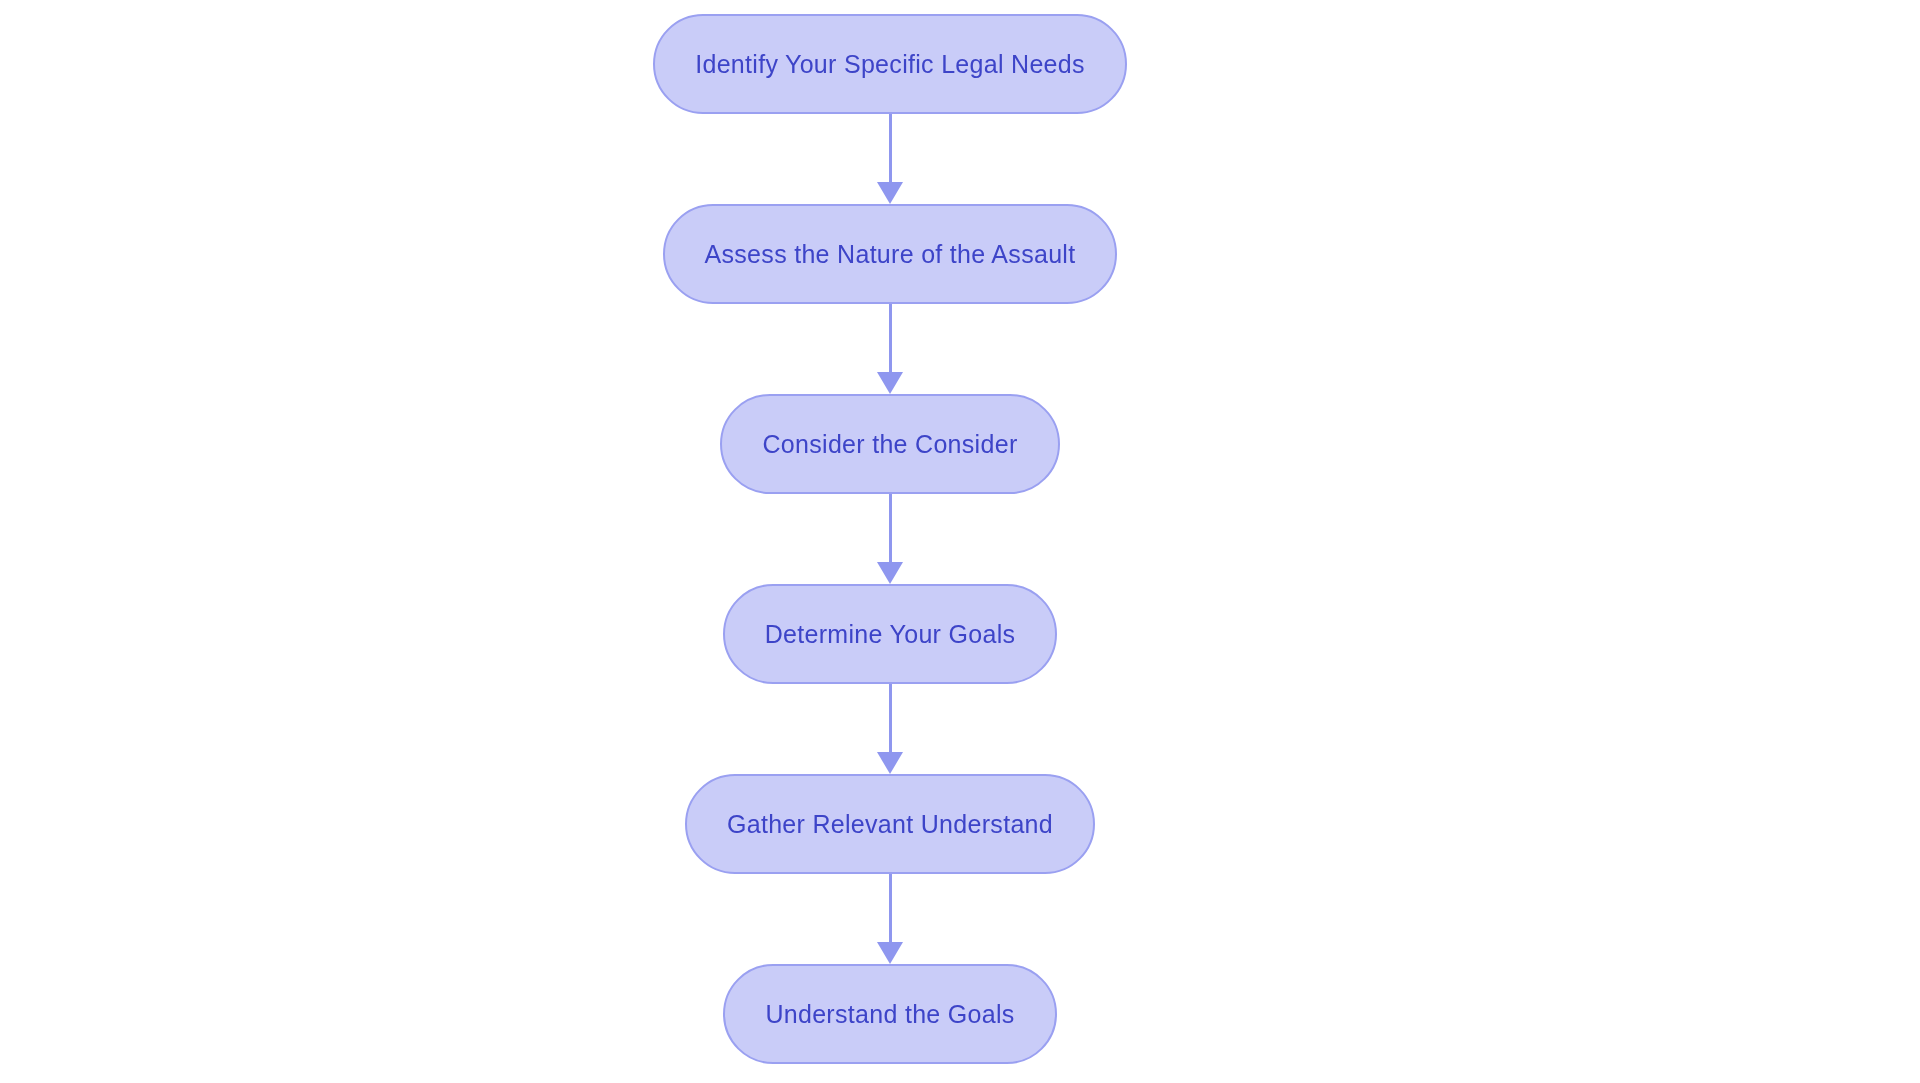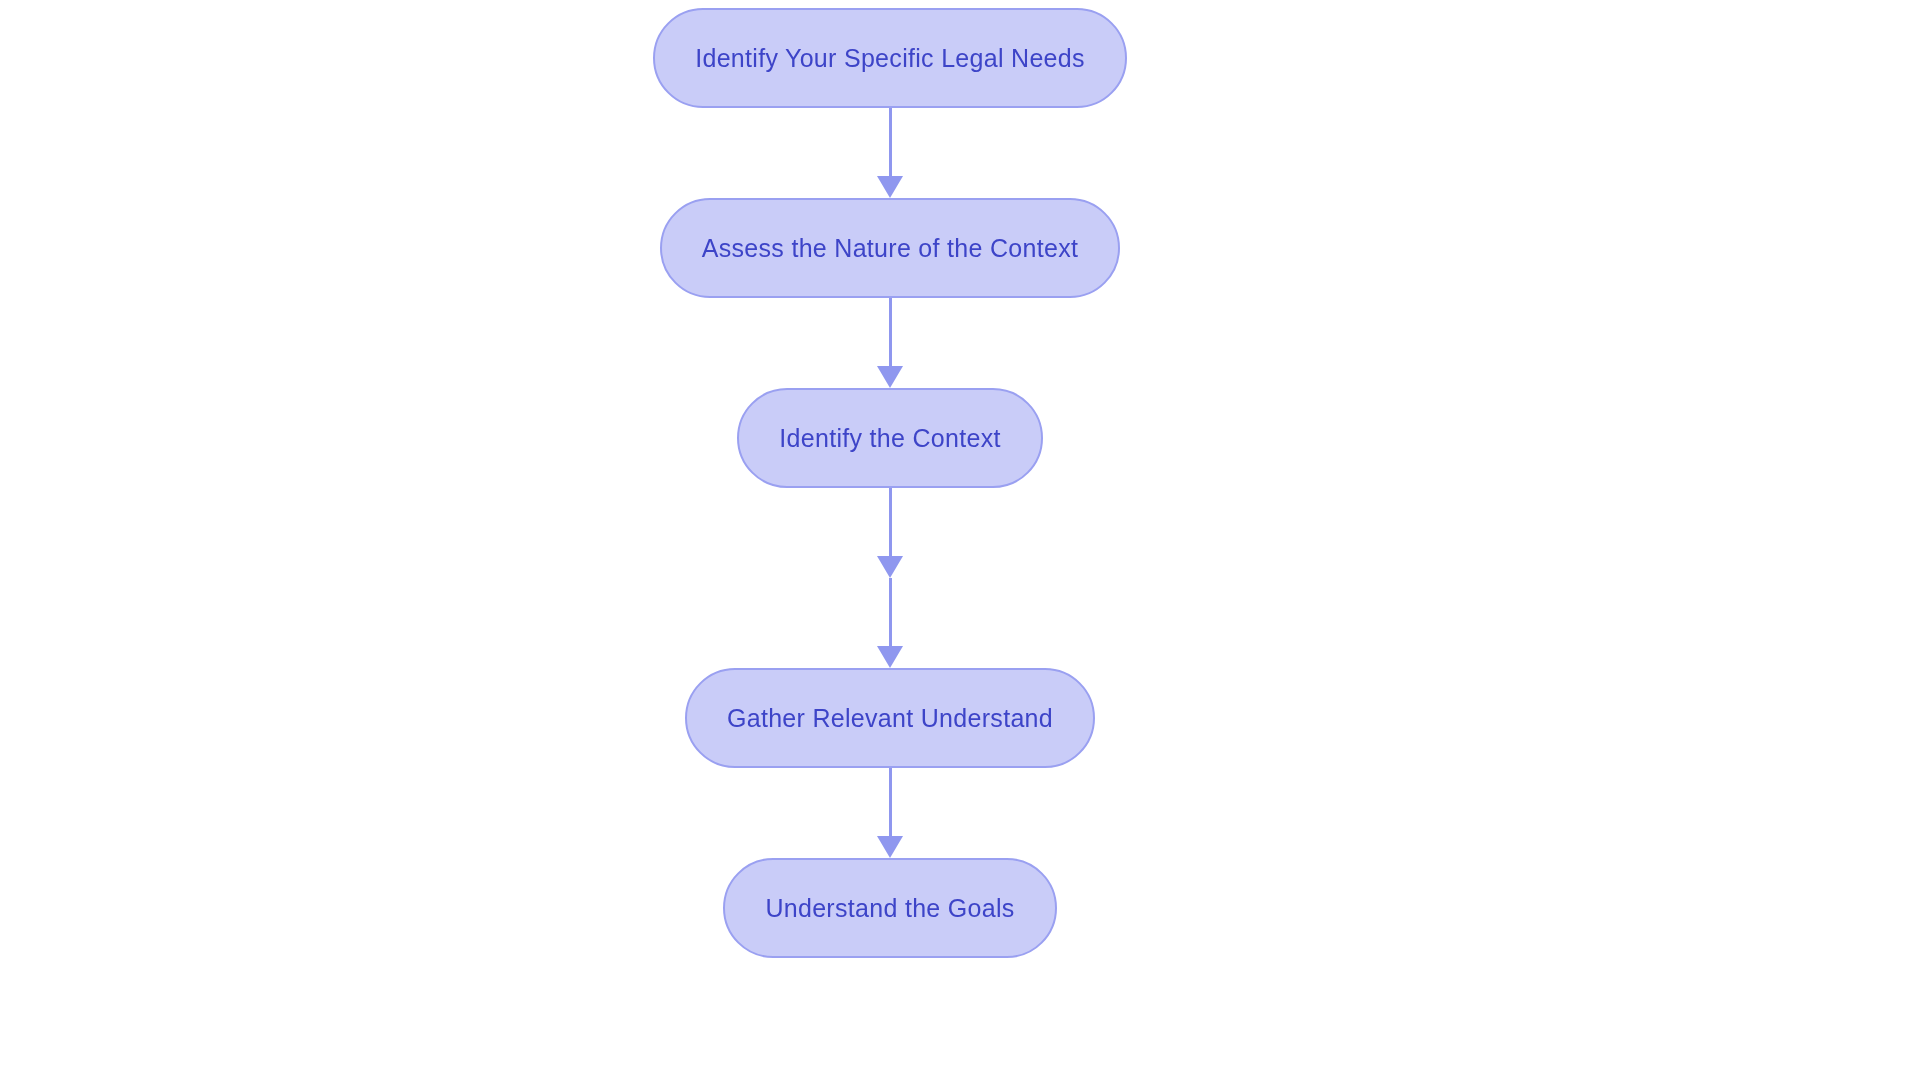--- a/index.html
+++ b/index.html
@@ -8,21 +8,21 @@
     width: 1920px;
     height: 1083px;
     background: var(--bg, #ffffff);
     overflow: hidden;
     font-family: "Liberation Sans", "DejaVu Sans", sans-serif;
   }
   .canvas {
     width: 1780px;
     height: 1083px;
     box-sizing: border-box;
-    padding-top: 8px;
+    padding-top: 14px;
     display: flex;
     flex-direction: column;
     align-items: center;
   }
   .node {
     height: 100px;
     box-sizing: border-box;
     padding: 0 40px;
     min-width: 300px;
     border-radius: 50px;
@@ -70,37 +70,40 @@
   <div class="node">
     <span class="node-label">Identify Your Specific Legal Needs</span>
   </div>
 
   <div class="connector">
     <div class="stem"></div>
     <div class="head"></div>
   </div>
 
   <div class="node">
-    <span class="node-label">Assess the Nature of the Context</span>
+    <span class="node-label">Assess the Nature of the Assault</span>
   </div>
 
   <div class="connector">
     <div class="stem"></div>
     <div class="head"></div>
   </div>
 
   <div class="node">
-    <span class="node-label">Identify the Context</span>
+    <span class="node-label">Consider the Consider</span>
   </div>
 
   <div class="connector">
     <div class="stem"></div>
     <div class="head"></div>
   </div>
 
+  <div class="node">
+    <span class="node-label">Determine Your Goals</span>
+  </div>
 
   <div class="connector">
     <div class="stem"></div>
     <div class="head"></div>
   </div>
 
   <div class="node">
     <span class="node-label">Gather Relevant Understand</span>
   </div>
 

